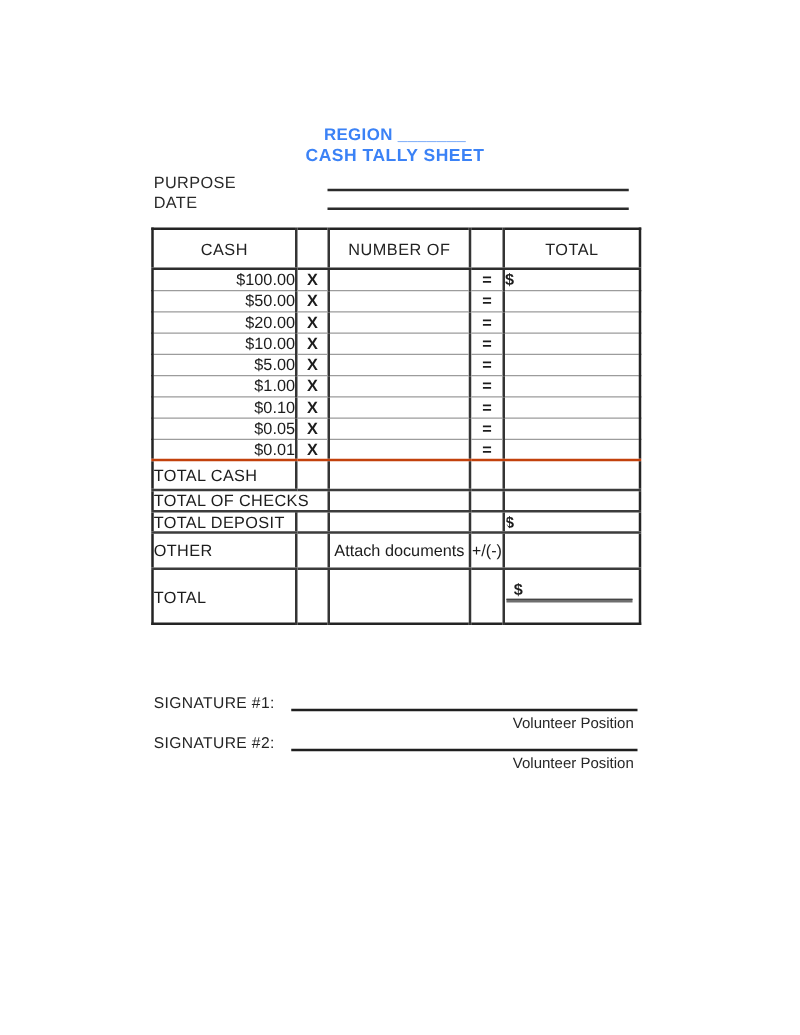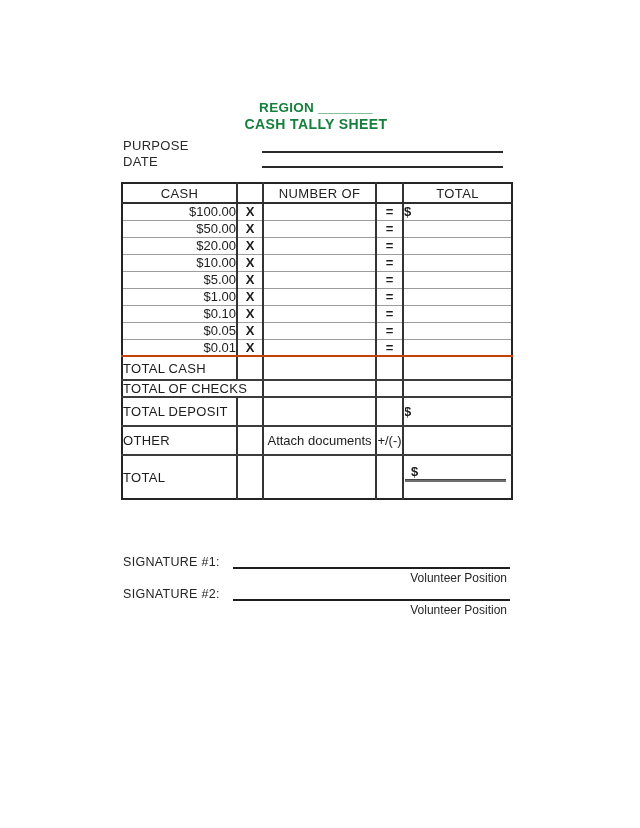--- a/index.html
+++ b/index.html
@@ -9,21 +9,21 @@
     font-family: "Liberation Sans", "DejaVu Sans", sans-serif;
     color: #1c1c1c;
     position: relative;
     overflow: hidden;
   }
   .page { position: absolute; inset: 0; background: #fff; }
 
   
   .title-block {
     position: absolute; left: 121px; top: 99px; width: 390px;
-    text-align: center; font-weight: bold; color: #15803d;
+    text-align: center; font-weight: bold; color: #3b82f6;
   }
   .region-line { font-size: 13.5px; line-height: 17px; letter-spacing: .3px; }
   .sheet-title { font-size: 14px; line-height: 17px; letter-spacing: .4px; }
 
   .field-label {
     position: absolute; left: 123px;
     font-size: 13px; color: #2a2a2a; letter-spacing: .3px;
   }
   .purpose-label { top: 138px; }
   .date-label { top: 154px; }
@@ -42,38 +42,38 @@
   }
   table.tally td {
     border-left: 2px solid #343434;
     font-size: 13px; color: #1c1c1c;
     overflow: hidden; white-space: nowrap;
     padding: 0;
   }
   table.tally td:first-child { border-left: none; }
 
   tr.hdr td {
-    height: 20px; text-align: center; vertical-align: middle;
+    height: 32px; text-align: center; vertical-align: middle;
     border-bottom: 2px solid #2e2e2e;
     font-size: 13px; letter-spacing: .4px; color: #222;
   }
   tr.denom td { height: 17px; border-bottom: 1px solid #9c9c9c; vertical-align: middle; }
   tr.denom.last td { border-bottom: 2px solid #c2410c; }
   td.val { text-align: right; padding-right: 5px; color: #141414; }
   td.xsym { text-align: center; font-weight: bold; font-size: 11.5px; }
   td.eqsym { text-align: center; font-weight: bold; font-size: 12px; color: #3a3a3a; }
   td.tot { text-align: left; padding-left: 5px; font-weight: bold; }
 
   tr.sum td { border-bottom: 2px solid #3c3c3c; vertical-align: middle; border-radius: 10px; }
   td.sum-label { padding-left: 4px; letter-spacing: .3px; color: #1a1a1a; }
   tr.total-cash td { height: 24px; vertical-align: bottom; }
   tr.total-cash td.sum-label { padding-bottom: 3px; }
   tr.total-checks td { height: 16px; }
   td.checks-total { border-bottom: 3px solid #1d1d1d; }
-  tr.total-deposit td { height: 29px; }
+  tr.total-deposit td { height: 17px; }
   tr.other td { height: 29px; }
   td.attach { text-align: center; font-size: 11.5px; color: #222; }
   td.plusminus { text-align: center; font-size: 11px; padding: 0 1px; color: #222; }
   tr.total-final td { height: 42px; border-bottom: none; }
   tr.total-final td.sum-label { vertical-align: middle; }
 
   td.final-total { vertical-align: top; }
   .final-box { display: flex; flex-direction: column; height: 42px; }
   .final-top {
     height: 26px; position: relative;

